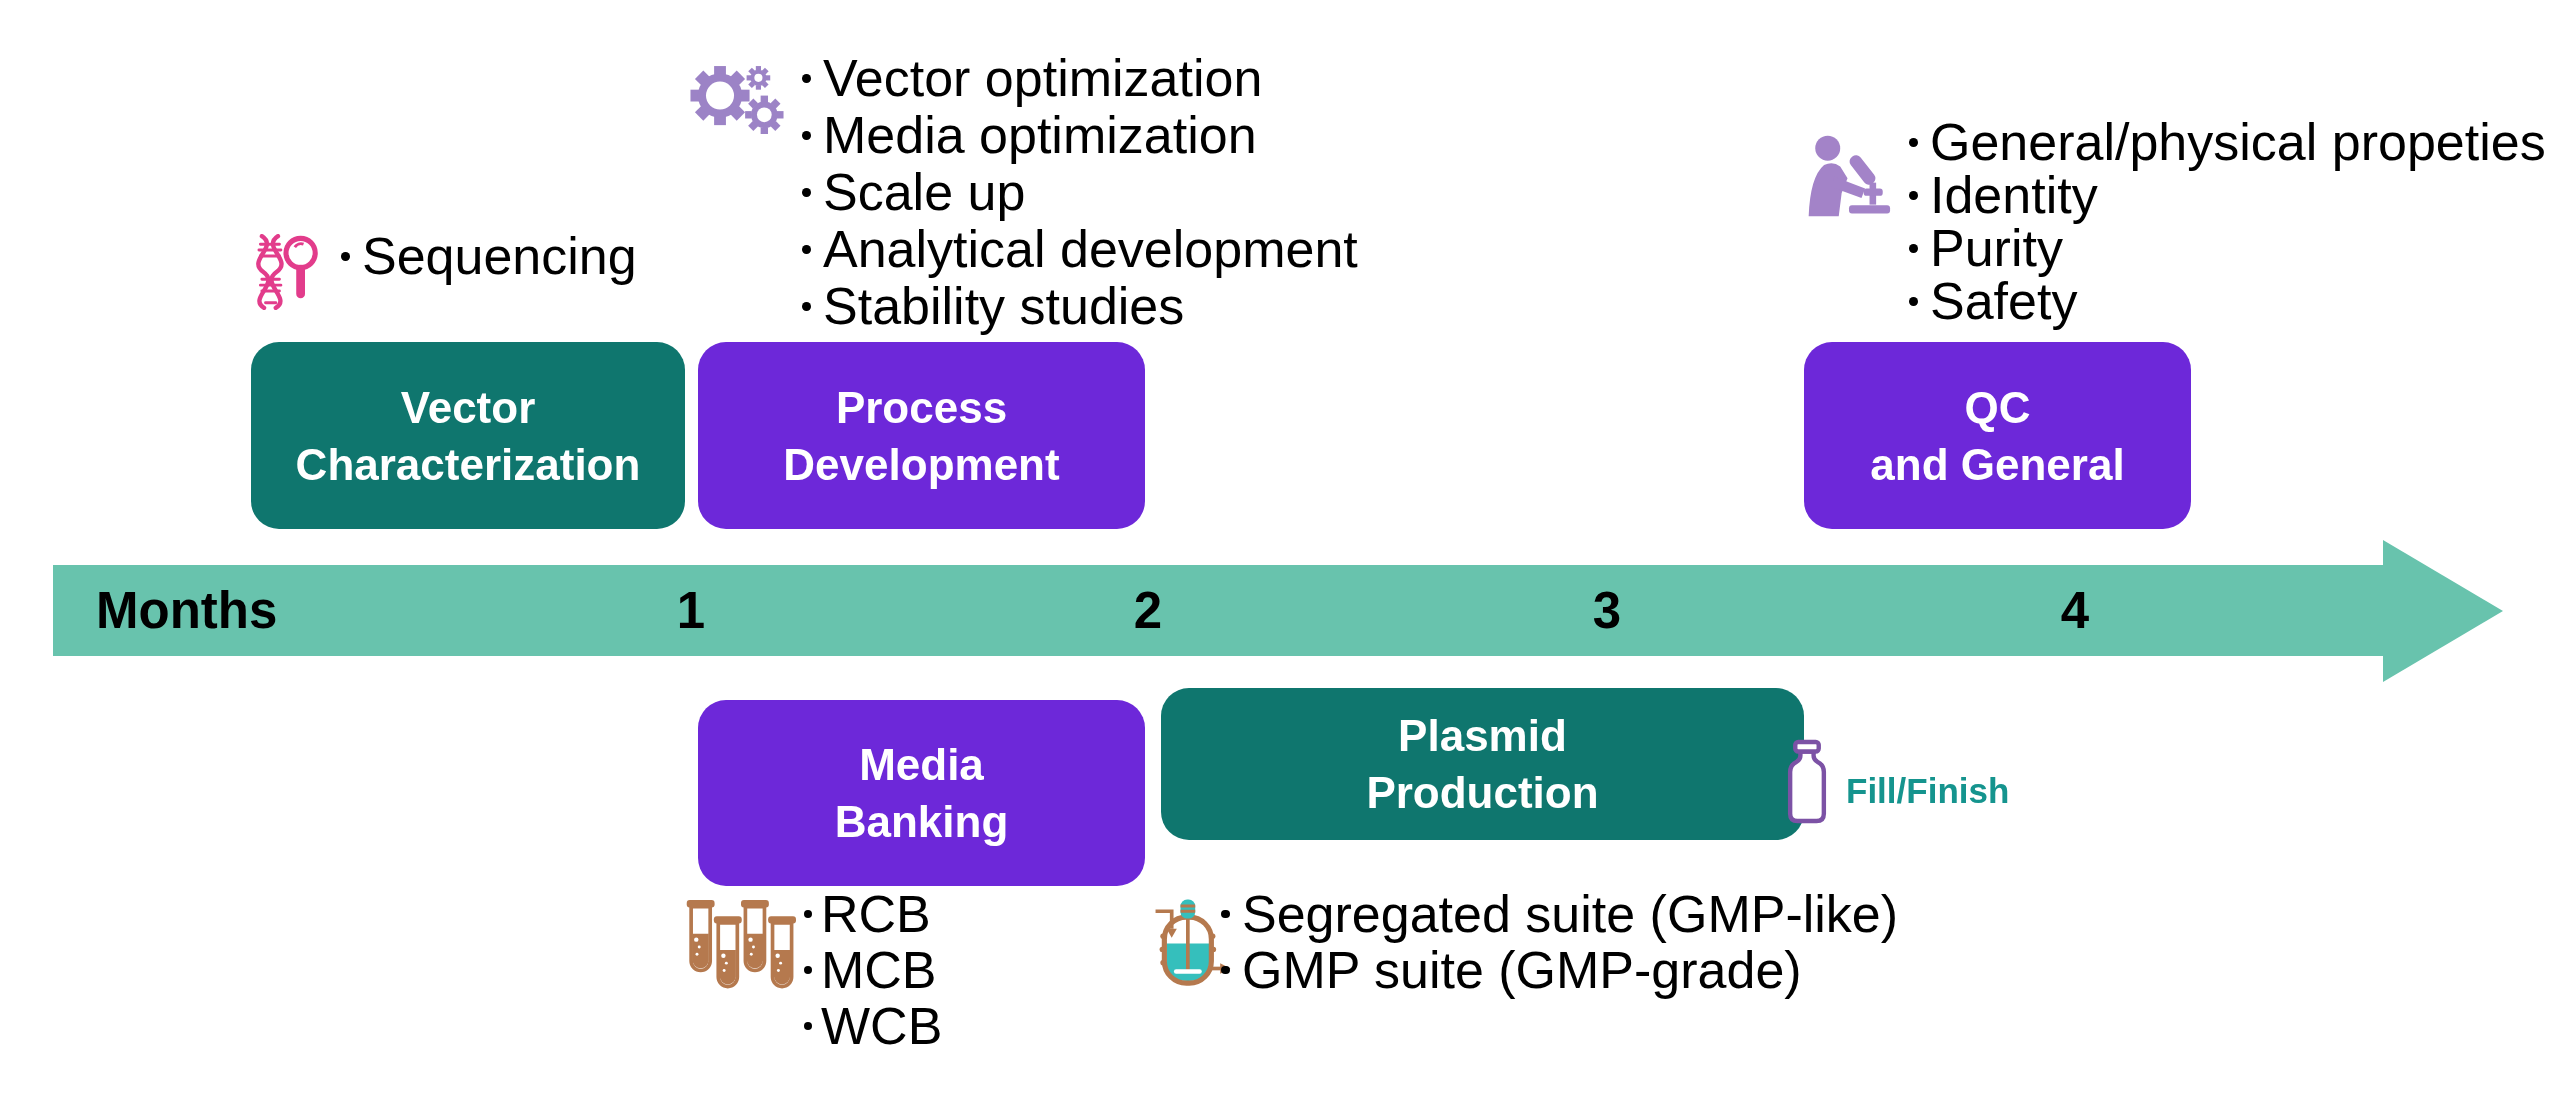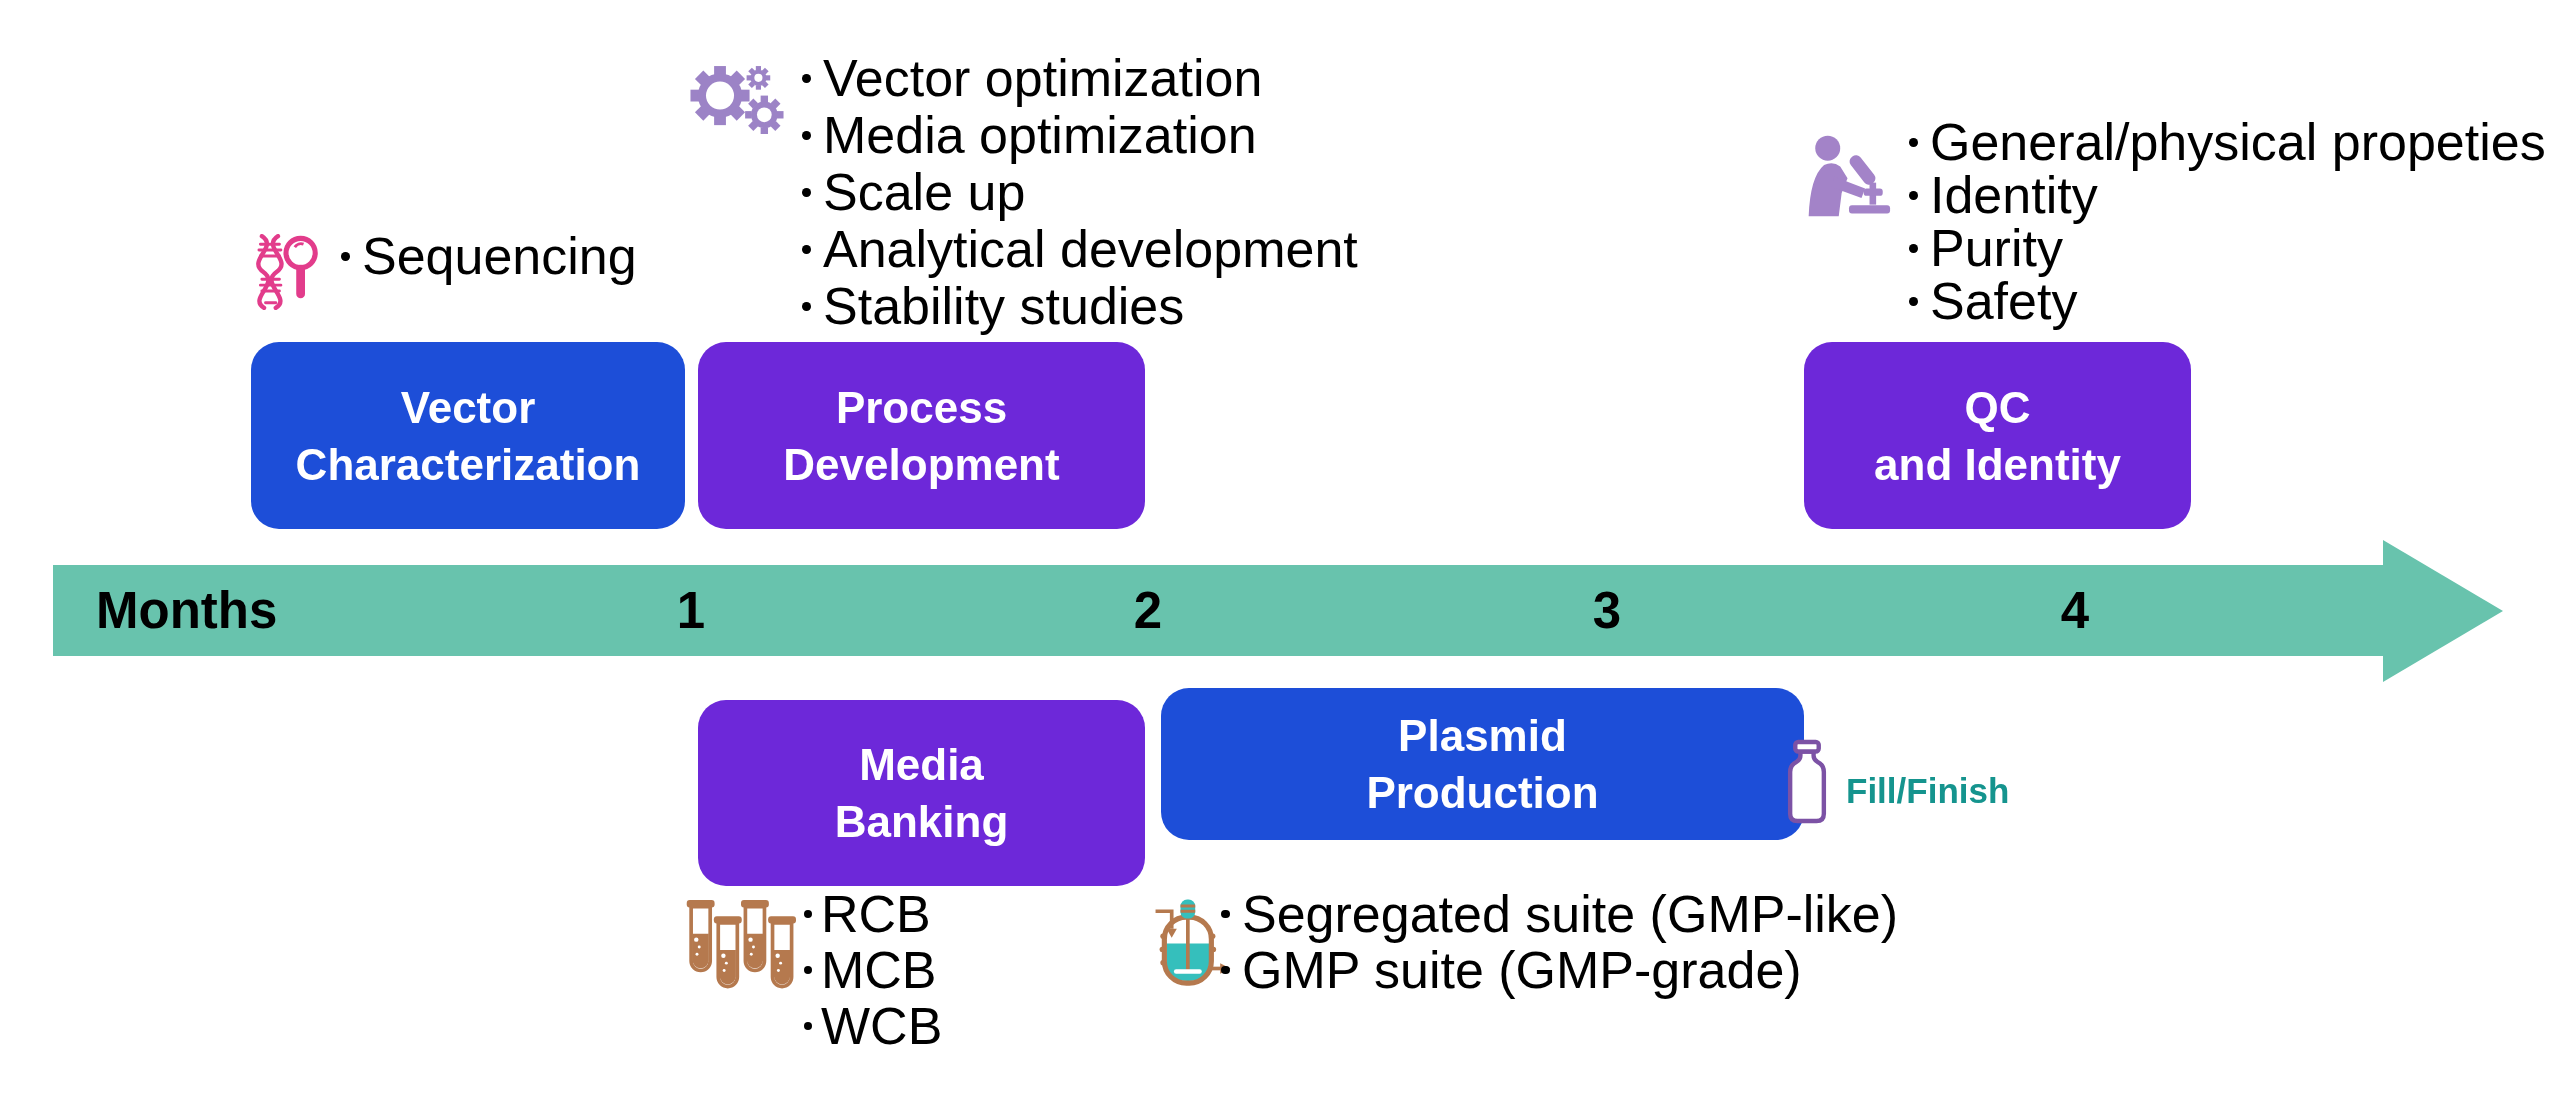--- a/index.html
+++ b/index.html
@@ -25,21 +25,21 @@
   .cb-list { left:802px; top:886px; } .cb-list li { line-height:56px; padding-left:19px; }
   .cb-list li::before { left:1.5px; }
   .pp-list { left:1217px; top:886px; } .pp-list li { line-height:56px; }
 
   
   .phase {
     position:absolute; display:flex; align-items:center; justify-content:center;
     text-align:center; color:#fff; font-weight:bold; font-size:44px; line-height:57px;
     border-radius:28px; white-space:pre-line;
   }
-  .dark  { background:#1d4ed8; }
+  .dark  { background:#0f766e; }
   .light { background:#6d28d9; }
   #box-vector  { left:251px;  top:342px; width:434px; height:187px; }
   #box-process { left:698px;  top:342px; width:447px; height:187px; }
   #box-qc      { left:1804px; top:342px; width:387px; height:187px; }
   #box-cell    { left:698px;  top:700px; width:447px; height:186px; }
   #box-plasmid { left:1161px; top:688px; width:643px; height:152px; }
 
   
   .arrow-bar  { left:53px; top:565px; width:2331px; height:91px; background:#68C3AD; }
   .arrow-head {
@@ -168,21 +168,21 @@
   <div class="phase dark" id="box-vector">
     <span>Vector
 Characterization</span>
   </div>
   <div class="phase light" id="box-process">
     <span>Process
 Development</span>
   </div>
   <div class="phase light" id="box-qc">
     <span>QC
-and Identity</span>
+and General</span>
   </div>
 
   <div class="abs arrow-bar"></div>
   <div class="abs arrow-head"></div>
   <div class="abs months-label">Months</div>
   <div class="abs tick tick-1">1</div>
   <div class="abs tick tick-2">2</div>
   <div class="abs tick tick-3">3</div>
   <div class="abs tick tick-4">4</div>
 

